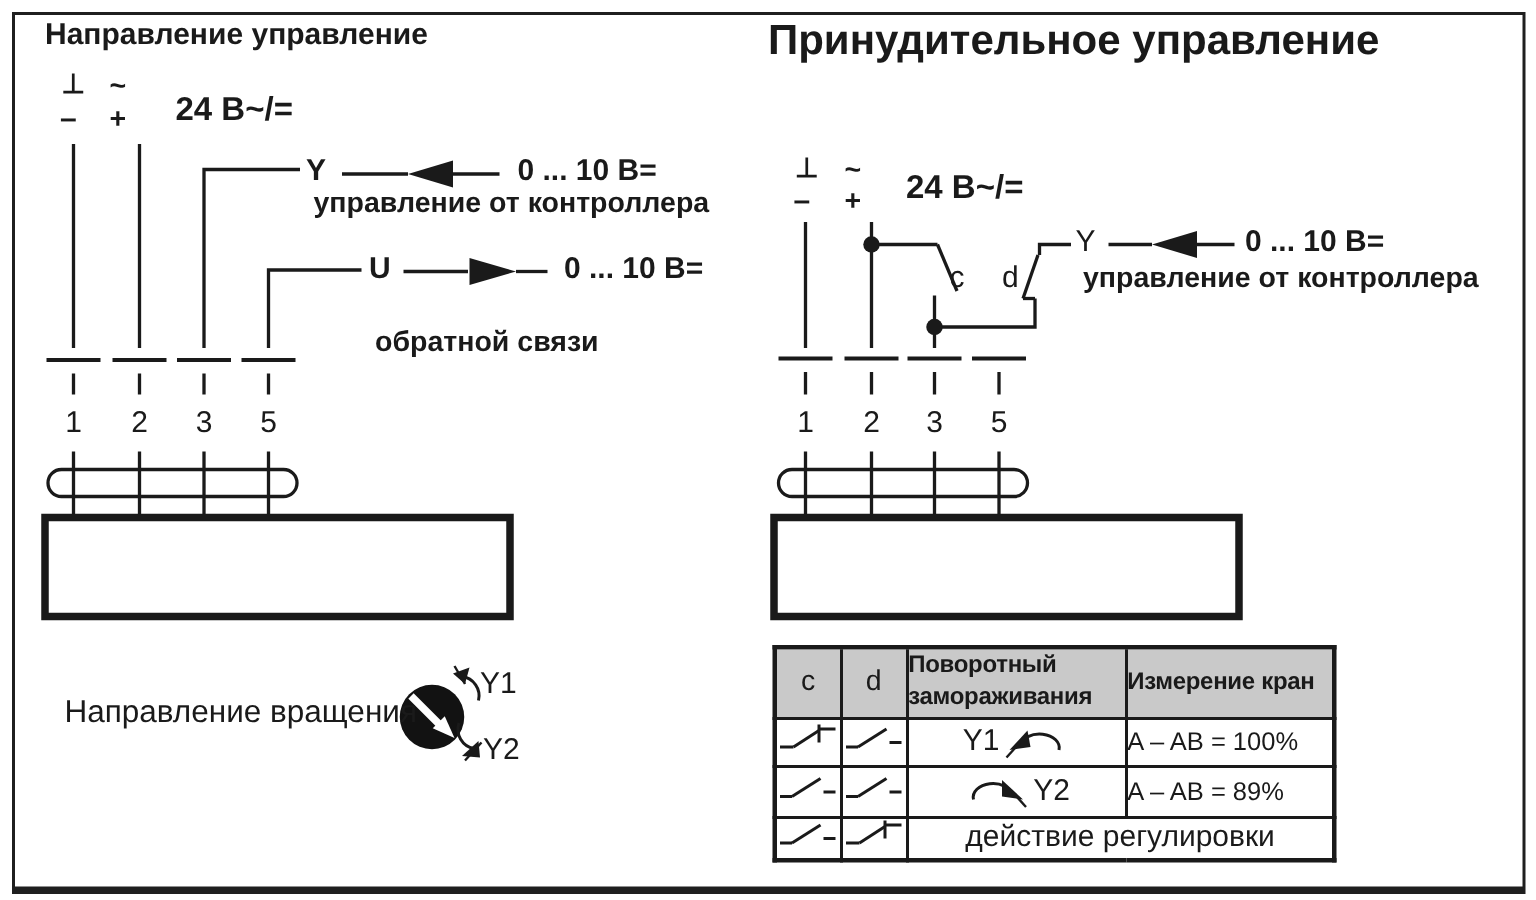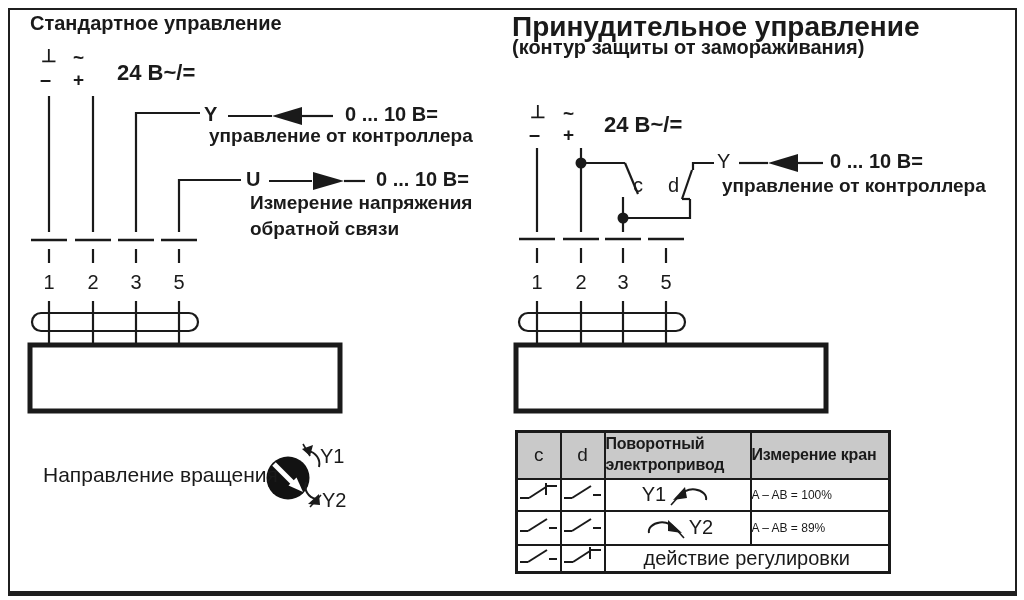--- a/index.html
+++ b/index.html
@@ -15,21 +15,21 @@
   .wtable{position:absolute;left:515px;top:430px;border-collapse:collapse;table-layout:fixed;
           border:3px solid #1a1a1a;background:#fff;}
   .wtable th,.wtable td{border:2px solid #1a1a1a;padding:0;overflow:hidden;}
   .wtable th{background:#c9c9c9;vertical-align:middle;}
   .hcd{font-weight:normal;font-size:19px;}
   .htxt{font-weight:bold;font-size:16px;text-align:left;vertical-align:top;
         padding:3px 5px;line-height:1.3;letter-spacing:-0.2px;}
   .symcell{text-align:center;vertical-align:middle;}
   .actcell{vertical-align:middle;}
   .actwrap{display:flex;align-items:center;justify-content:center;gap:1px;font-size:20px;}
-  .valve{font-size:12px;padding-left:8px;text-align:left;vertical-align:middle;margin-top:28px;}
+  .valve{font-size:17px;padding-left:8px;text-align:left;vertical-align:middle;margin-top:28px;}
   .merged{font-size:20px;text-align:center;vertical-align:middle;}
 </style>
 </head>
 <body>
 
 <div id="stage">
   <div id="frame"></div>
 
   <svg class="lw" width="1024" height="600" viewBox="0 0 1024 600">
 
@@ -105,47 +105,45 @@
         <path d="M623,301 V345"></path>
         <path d="M666,301 V345"></path>
       <rect x="519" y="313" width="166" height="18" rx="9"></rect>
       <rect x="516" y="345" width="310" height="66" stroke-width="5"></rect>
     </g>
     <circle cx="581" cy="163" r="5.5" fill="#1a1a1a"></circle>
     <circle cx="623" cy="218" r="5.5" fill="#1a1a1a"></circle>
     <polygon points="768,163 798,154 798,172" fill="#1a1a1a"></polygon>
   </svg>
 
-  <div class="t b" style="left:30px;top:13px;font-size:20px;">Стандартное управление</div>
+  <div class="t b" style="left:30px;top:13px;font-size:20px;">Направление управление</div>
   <div class="t b" style="left:41px;top:47px;font-size:18px;">⊥</div>
   <div class="t b" style="left:40px;top:69px;font-size:20px;">–</div>
   <div class="t b" style="left:73px;top:48px;font-size:19px;">~</div>
   <div class="t b" style="left:73px;top:70px;font-size:19px;">+</div>
   <div class="t b" style="left:117px;top:62px;font-size:22px;">24 В~/=</div>
 
   <div class="t b" style="left:204px;top:104px;font-size:20px;">Y</div>
   <div class="t b" style="left:345px;top:104px;font-size:20px;">0 ... 10 В=</div>
   <div class="t b" style="left:209px;top:126px;font-size:19px;">управление от контроллера</div>
 
   <div class="t b" style="left:246px;top:169px;font-size:20px;">U</div>
   <div class="t b" style="left:376px;top:169px;font-size:20px;">0 ... 10 В=</div>
-  <div class="t b" style="left:250px;top:193px;font-size:19px;">Измерение напряжения</div>
   <div class="t b" style="left:250px;top:219px;font-size:19px;">обратной связи</div>
 
   <div class="t cx" style="left:49px;top:272px;font-size:20px;">1</div>
   <div class="t cx" style="left:93px;top:272px;font-size:20px;">2</div>
   <div class="t cx" style="left:136px;top:272px;font-size:20px;">3</div>
   <div class="t cx" style="left:179px;top:272px;font-size:20px;">5</div>
 
   <div class="t" style="left:43px;top:464px;font-size:21px;">Направление вращения</div>
   <div class="t" style="left:320px;top:446px;font-size:20px;">Y1</div>
   <div class="t" style="left:322px;top:490px;font-size:20px;">Y2</div>
 
   <div class="t b" style="left:512px;top:13px;font-size:28px;">Принудительное управление</div>
-  <div class="t b" style="left:512px;top:37px;font-size:20px;">(контур защиты от замораживания)</div>
 
   <div class="t b" style="left:530px;top:103px;font-size:18px;">⊥</div>
   <div class="t b" style="left:529px;top:124px;font-size:20px;">–</div>
   <div class="t b" style="left:563px;top:104px;font-size:19px;">~</div>
   <div class="t b" style="left:563px;top:125px;font-size:19px;">+</div>
   <div class="t b" style="left:604px;top:114px;font-size:22px;">24 В~/=</div>
 
   <div class="t" style="left:633px;top:175px;font-size:20px;">c</div>
   <div class="t" style="left:668px;top:175px;font-size:20px;">d</div>
 
@@ -162,21 +160,21 @@
     <colgroup>
         <col style="width:44px">
         <col style="width:44px">
         <col style="width:146px">
         <col style="width:139px">
       </colgroup>
     <tbody>
         <tr style="height:47px">
       <th class="hcd">c</th>
       <th class="hcd">d</th>
-      <th class="htxt">Поворотный электропривод</th>
+      <th class="htxt">Поворотный замораживания</th>
       <th class="htxt">Измерение кран</th>
     </tr>
     <tr style="height:32px">
       <td class="symcell">
         <svg width="40" height="21" viewBox="0 0 40 21">
           <g stroke="#1a1a1a" stroke-width="2" fill="none">
             <path d="M1,16 H10"></path>
                 <path d="M10,16 L27,5"></path>
                 <path d="M27,1 V13"></path>
                 <path d="M27,4 H38"></path>

